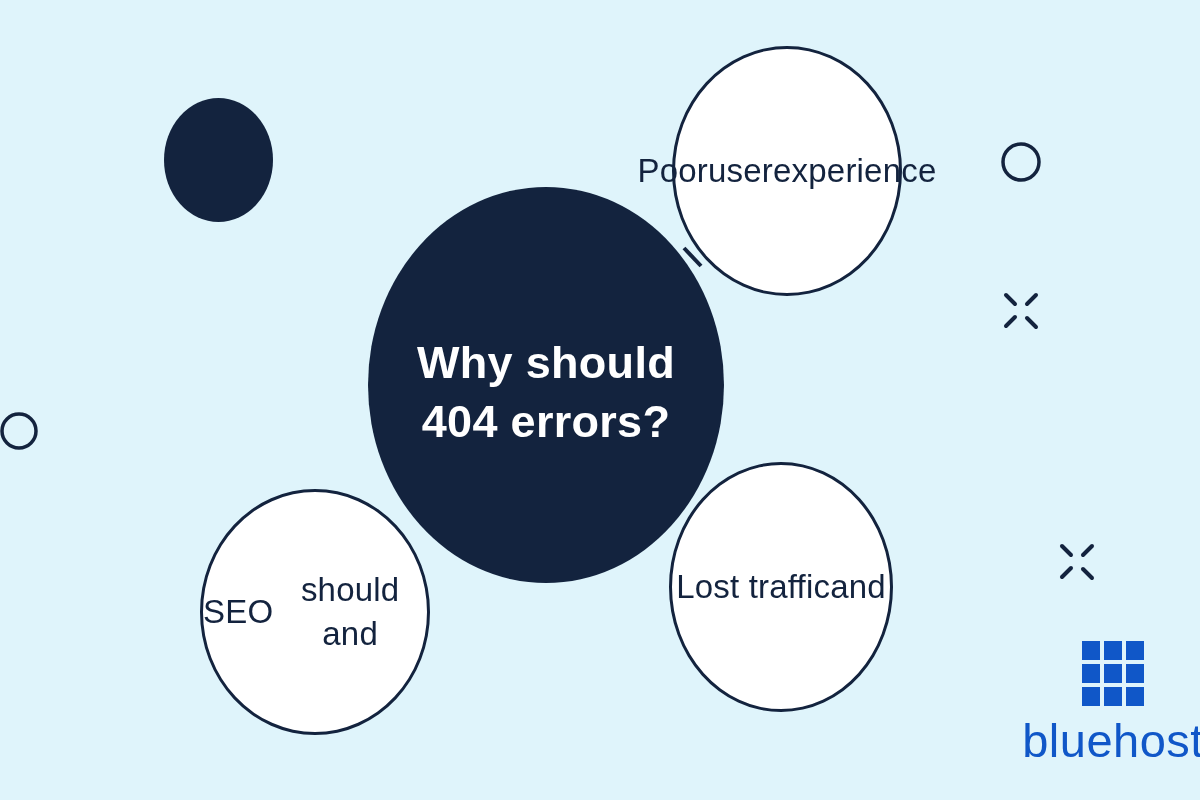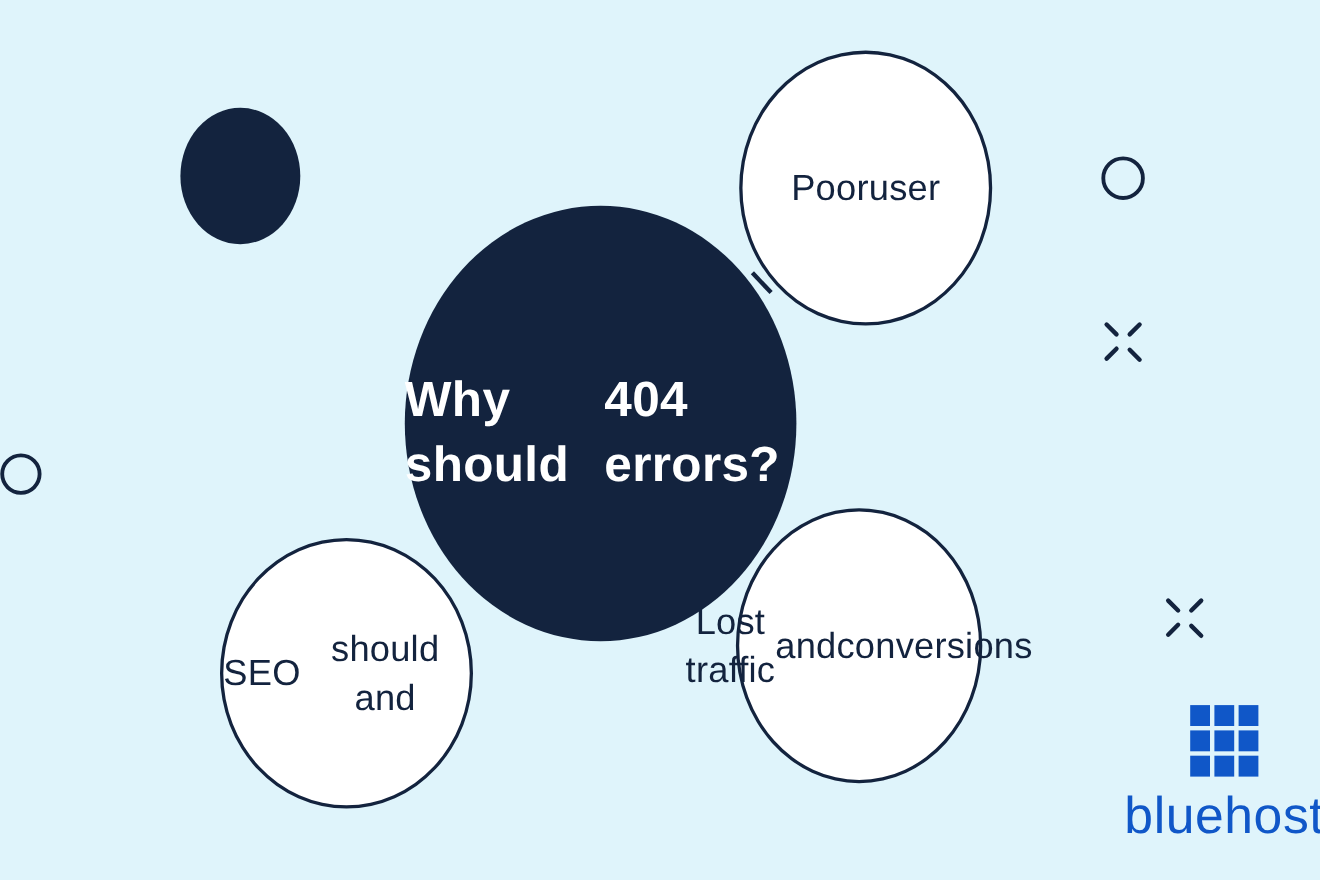--- a/index.html
+++ b/index.html
@@ -57,24 +57,24 @@
   .bubble-seo  { left: 200px; top: 489px; width: 230px; height: 246px; }
   .bubble-lost { left: 669px; top: 462px; width: 224px; height: 250px; }
   
   .center-bubble {
     position: absolute;
     left: 368px; top: 187px;
     width: 356px; height: 396px;
     background: var(--navy);
     border-radius: 50%;
     display: flex;
-    flex-direction: row;
+    flex-direction: column;
     align-items: center;
     justify-content: center;
-    text-align: left;
+    text-align: center;
     z-index: 3;
     color: var(--white);
     font-size: 45px;
     font-weight: 700;
     line-height: 59px;
     padding-top: 14px;
     letter-spacing: 0.3px;
   }
   
   .brand {
@@ -128,31 +128,31 @@
       <line x1="1062" y1="546" x2="1071" y2="555"></line>
       <line x1="1092" y1="546" x2="1083" y2="555"></line>
       <line x1="1062" y1="577" x2="1071" y2="568"></line>
       <line x1="1092" y1="578" x2="1083" y2="569"></line>
     </g>
   </svg>
 
   <div class="bubble bubble-poor">
     <div>Poor</div>
     <div>user</div>
+    <div>experience</div>
   </div>
 
   <div class="bubble bubble-seo">
     <div>SEO</div>
     <div>should and</div>
   </div>
 
   <div class="bubble bubble-lost">
     <div>Lost traffic</div>
     <div>and</div>
-    <div>conversions</div>
   </div>
 
   <div class="center-bubble">
     <div>Why should</div>
     <div>404 errors?</div>
   </div>
 
   <div class="brand">
     <div class="brand-grid">
       <div class="sq"></div>

